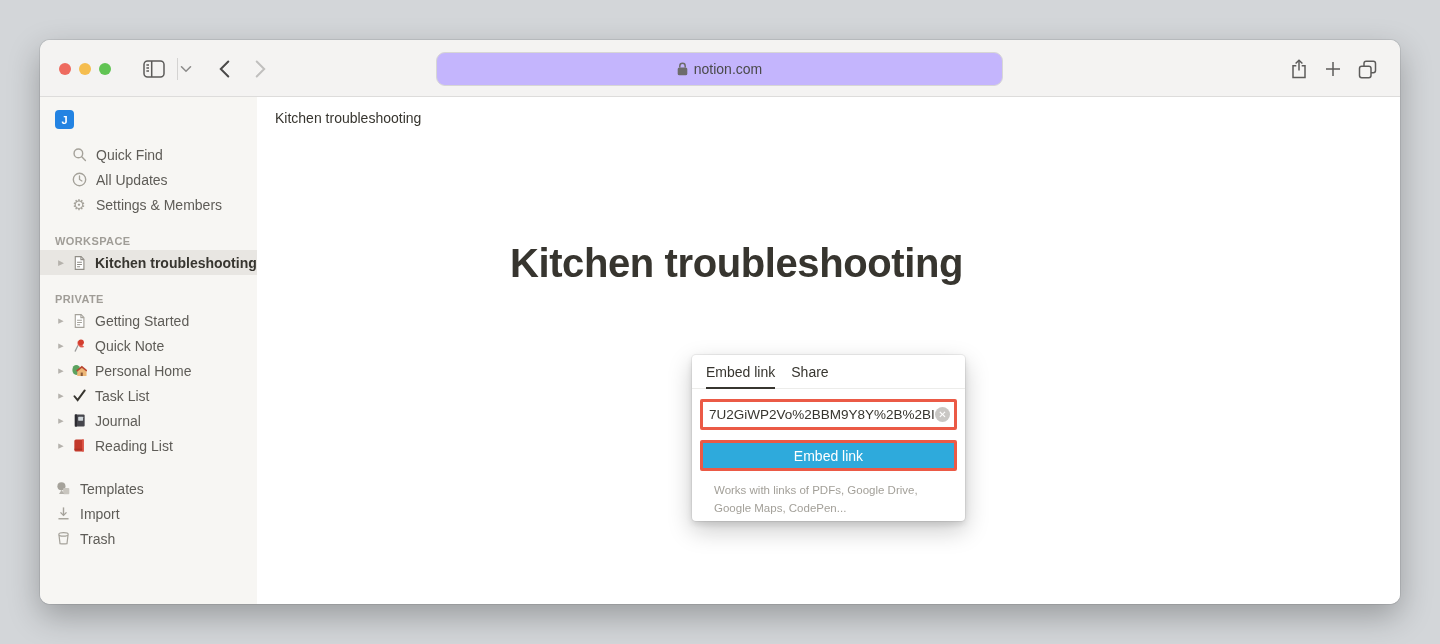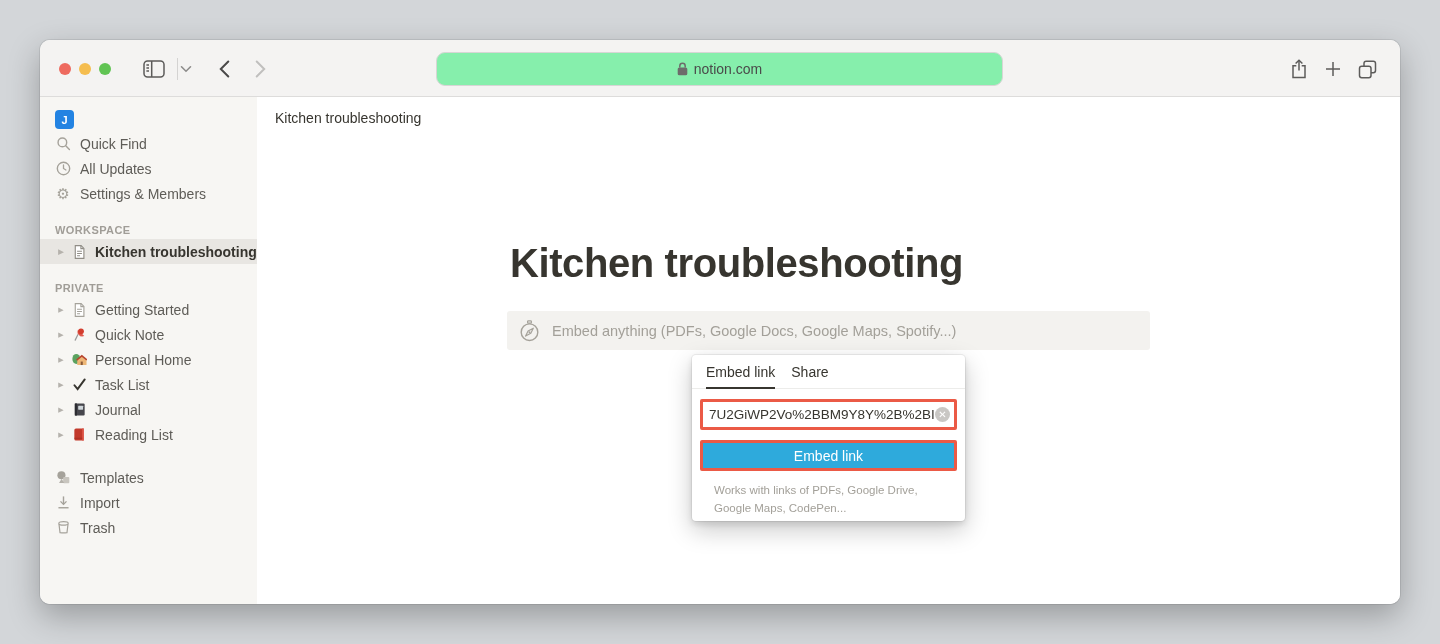--- a/index.html
+++ b/index.html
@@ -20,33 +20,33 @@
   .chrome {
     height:57px; background:#f4f3f2; border-bottom:1px solid #dddcdb;
     position:relative; flex:0 0 auto;
   }
   .traffic { position:absolute; top:23px; display:flex; gap:8px; left:19px; }
   .light { width:12px; height:12px; border-radius:50%; }
   .chrome-btn { position:absolute; top:15px; width:28px; height:28px; display:flex; align-items:center; justify-content:center; color:#5c5b5a; }
   .chrome-divider { position:absolute; left:137px; top:18px; width:1px; height:22px; background:#d4d3d2; }
   .urlbar {
     position:absolute; left:396px; top:12px; width:567px; height:34px;
-    background:#86efac; border:1px solid #d7d6d5; border-radius:9px;
+    background:#c4b5fd; border:1px solid #d7d6d5; border-radius:9px;
     display:flex; align-items:center; justify-content:center; gap:6px;
     color:#4a4a4a; font-size:14px;
   }
   
   .app { flex:1; display:flex; min-height:0; }
   .sidebar { width:217px; background:#f7f6f3; flex:0 0 auto; font-size:14px; color:#5e5c57; }
   .avatar {
     margin:13px 0 0 15px; width:19px; height:19px; border-radius:4px;
     color:#fff; font-size:11px; font-weight:700;
     display:flex; align-items:center; justify-content:center;
   }
-  .nav { margin-top:2px; }
+  .nav { margin-top:13px;padding-left:16px; }
   .srow { height:25px; display:flex; align-items:center; padding-left:15px; gap:9px; cursor:pointer; }
   .srow .ic { width:16px; display:flex; justify-content:center; flex:0 0 auto; }
   .section-label { margin:18px 0 3px 15px; font-size:11px; font-weight:700; letter-spacing:.4px; color:#a09d97; }
   .srow.tree { padding-left:15px; gap:4px; }
   .tri { width:12px; font-size:7px; color:#b5b2ac; text-align:center; flex:0 0 auto; }
   .srow.tree .ic { margin-right:4px; }
   .srow.selected { background:#e8e6e2; color:#37352f; font-weight:600; }
   .footer { margin-top:18px; }
   .gear-glyph { font-size:15px; color:#a5a29a; line-height:1; }
   
@@ -316,31 +316,20 @@
       </div>
     </div>
 
     <div class="main">
       <div class="topbar">
         <div class="breadcrumb">Kitchen troubleshooting</div>
       </div>
 
       <h1 class="page-title">Kitchen troubleshooting</h1>
 
-      <div class="embed-bar">
-        <span>
-          <svg width="21" height="22" viewBox="0 0 21 22">
-              <rect x="8.6" y="0.8" width="3.8" height="2.4" rx="0.8" fill="none" stroke="#a5a29a" stroke-width="1.2"></rect>
-              <circle cx="10.5" cy="12.2" r="8.3" fill="none" stroke="#a5a29a" stroke-width="1.4"></circle>
-              <path d="M6.6 16.1l2.5-5 5.2-2.9-2.5 5z" fill="none" stroke="#a5a29a" stroke-width="1.2" stroke-linejoin="round"></path>
-              <circle cx="10.5" cy="12.2" r="1" fill="#a5a29a"></circle>
-            </svg>
-        </span>
-        <span>Embed anything (PDFs, Google Docs, Google Maps, Spotify...)</span>
-      </div>
 
       <div class="dialog">
         <div class="tabs">
           <span class="tab active">Embed link</span>
           <span class="tab">Share</span>
         </div>
 
         <div class="annot" style="border-color:#eb5a46">
           <div class="url-input">
             <span class="url-text"><span>7U2GiWP2Vo%2BBM9Y8Y%2B%2BIP</span></span>

